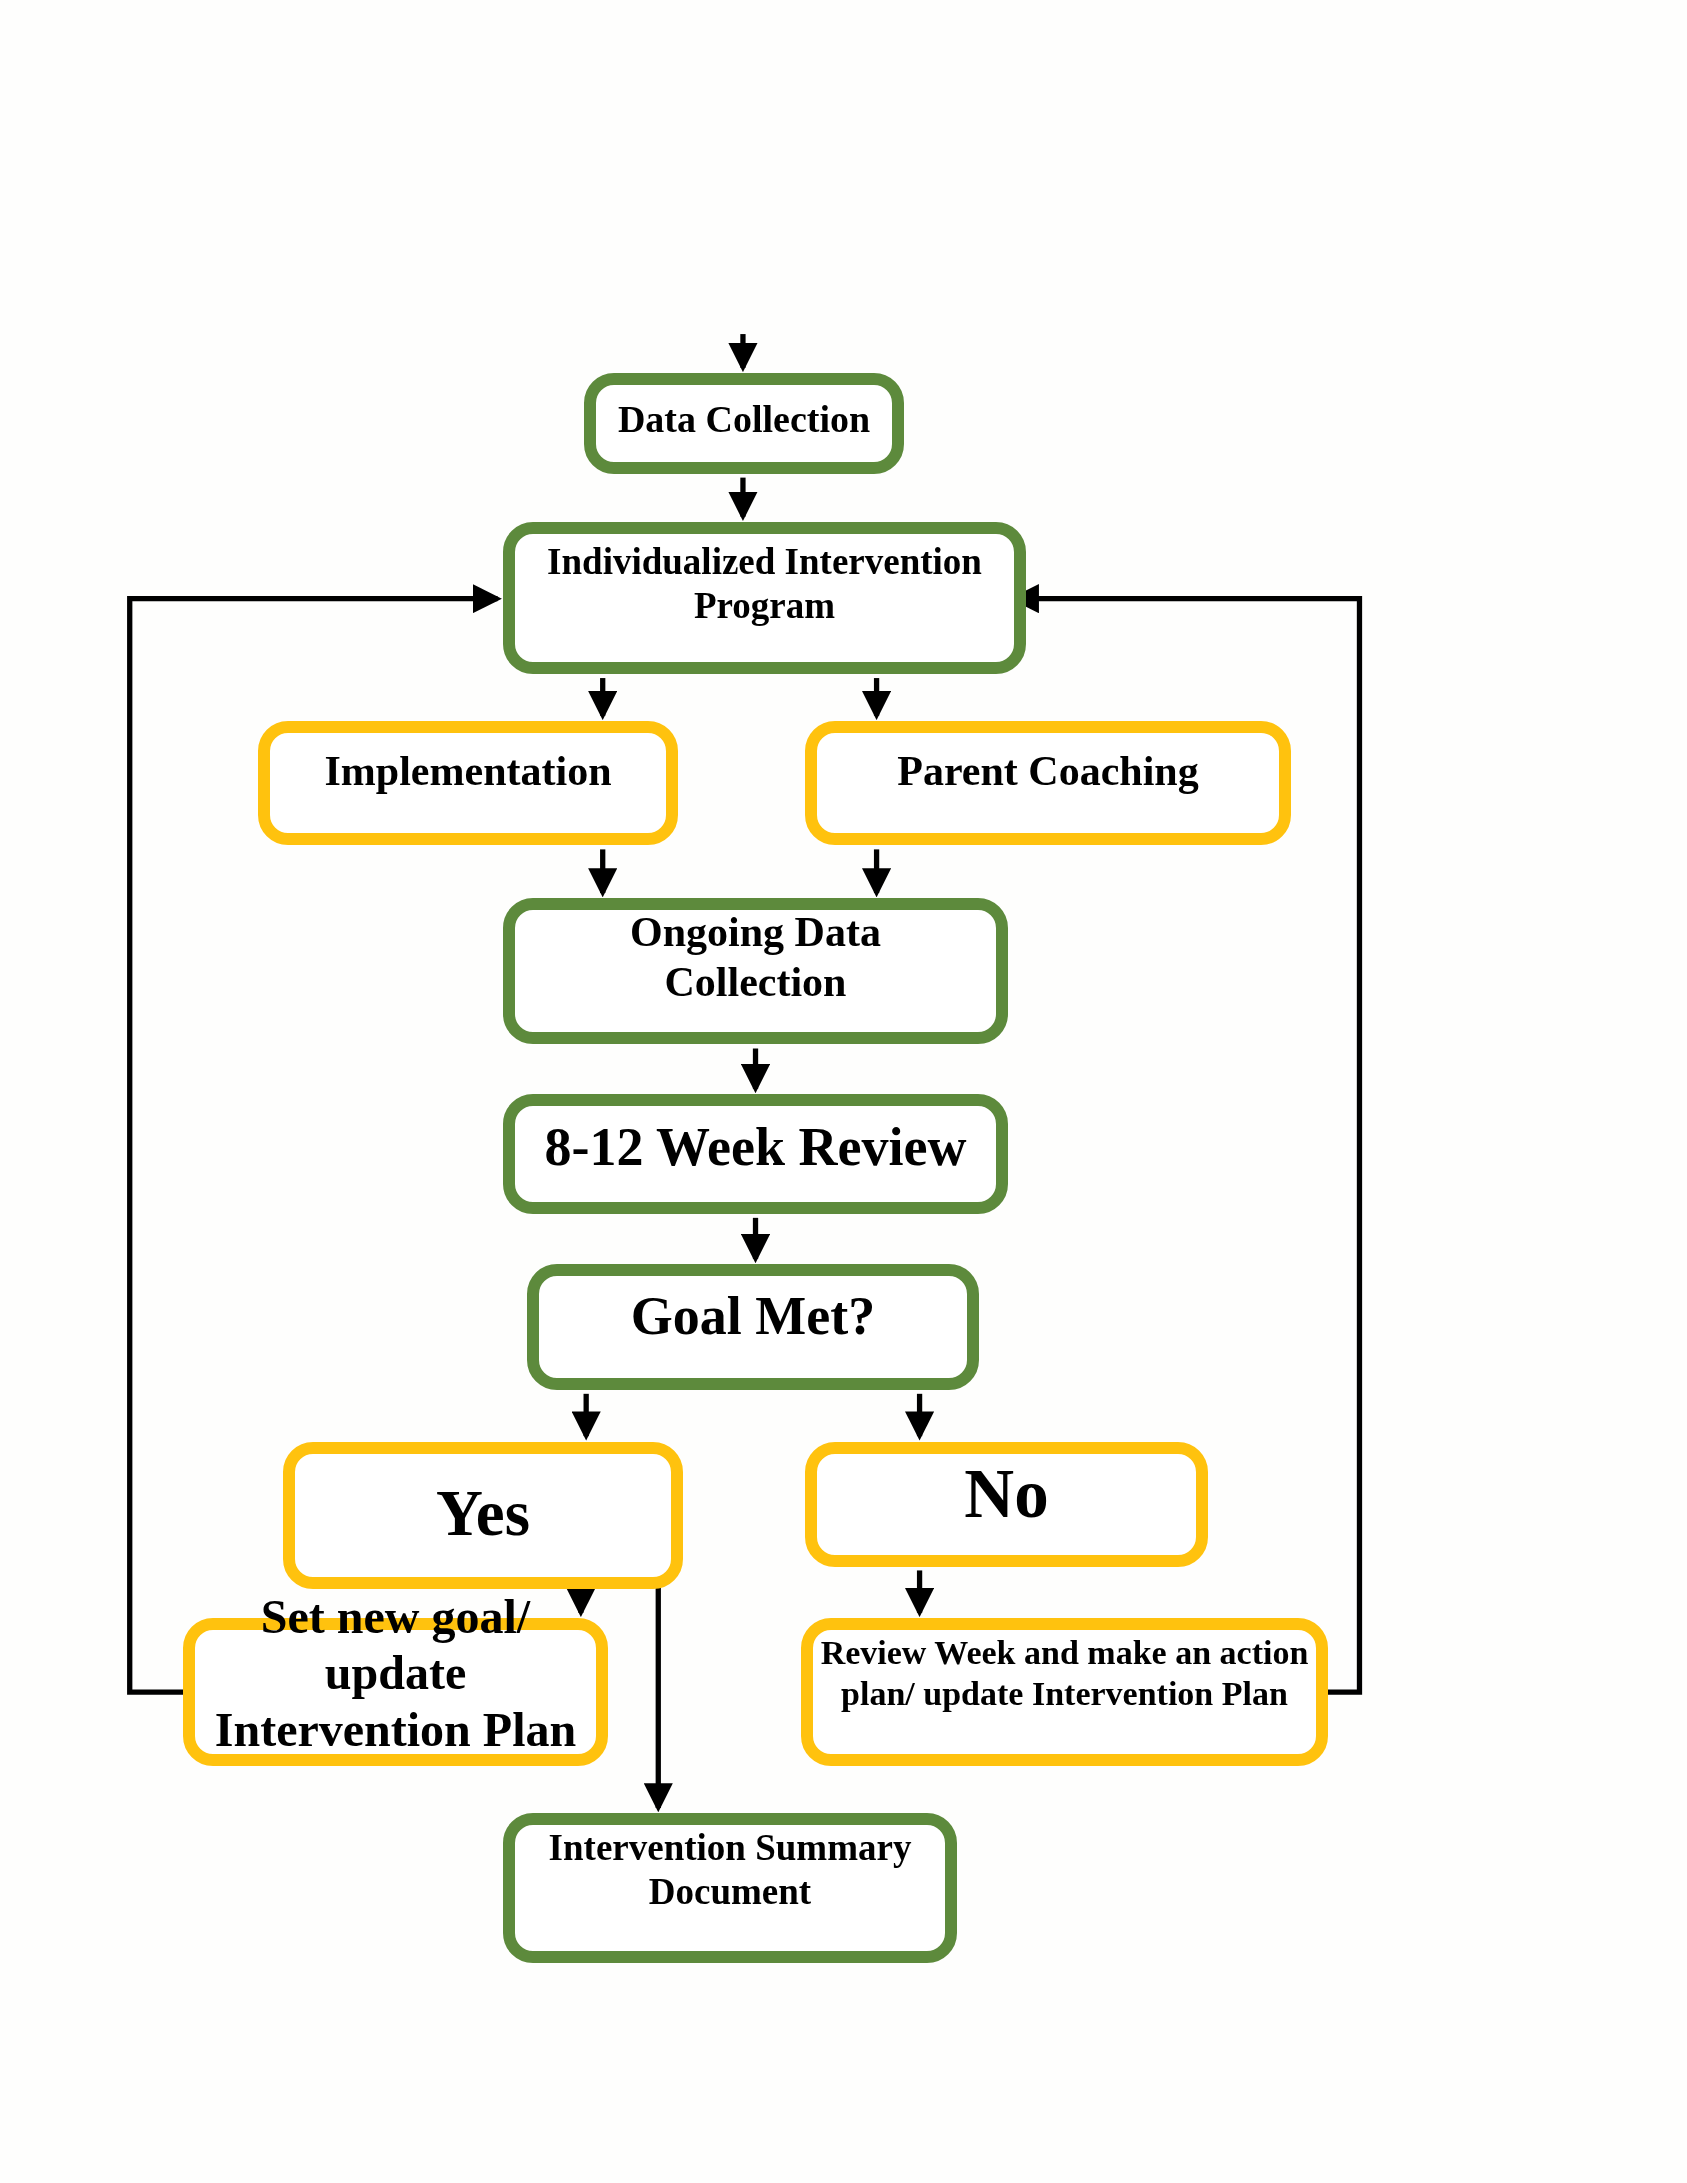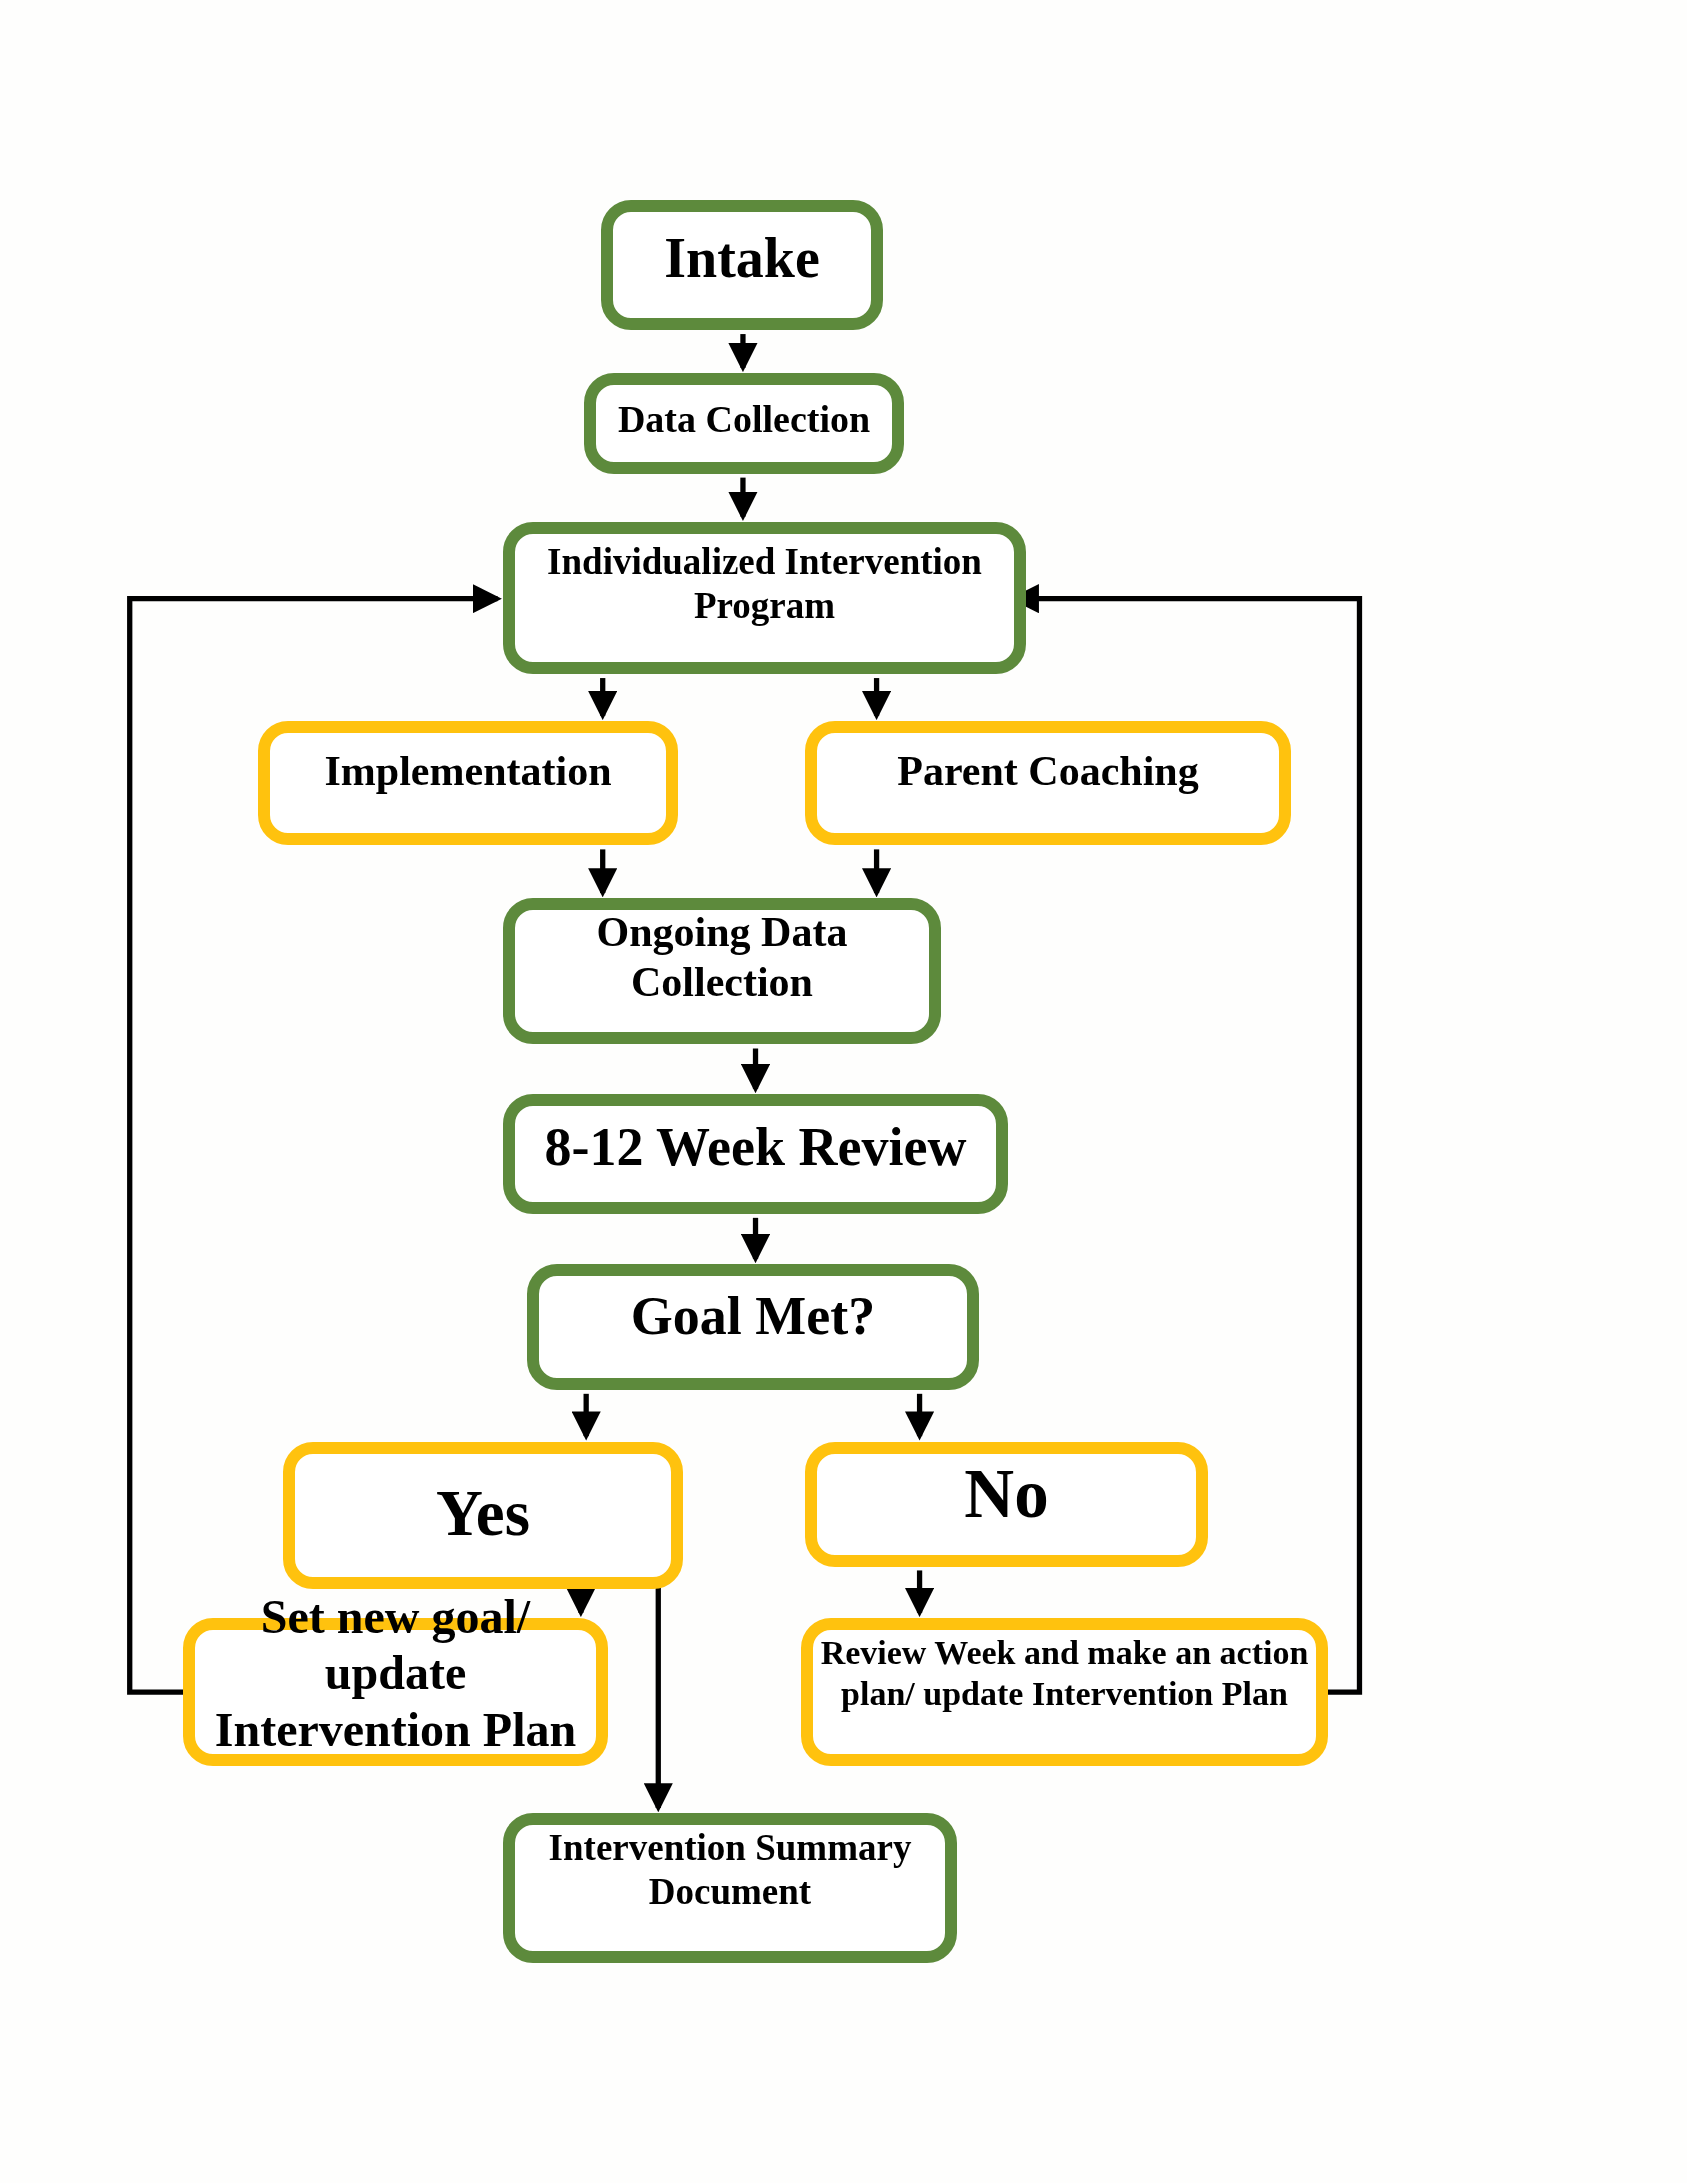--- a/index.html
+++ b/index.html
@@ -31,21 +31,21 @@
     line-height:1.18;
   }
   .box.yellow{border-color:var(--yellow);}
   .lbl{display:block;}
   
   .n0{left:601px;top:200px;width:282px;height:130px;font-size:56px;padding-bottom:14.6px;}
   .n1{left:584px;top:373px;width:320px;height:101px;font-size:38px;padding-bottom:8px;}
   .n2{left:503px;top:522px;width:523px;height:152px;font-size:37px;padding-bottom:29px;}
   .n3{left:258px;top:721px;width:420px;height:124px;font-size:42px;padding-bottom:22.5px;}
   .n4{left:805px;top:721px;width:486px;height:124px;font-size:42px;padding-bottom:22.5px;}
-  .n5{left:503px;top:898px;width:438px;height:146px;font-size:42px;padding-bottom:26.5px;}
+  .n5{left:503px;top:898px;width:505px;height:146px;font-size:42px;padding-bottom:26.5px;}
   .n6{left:503px;top:1094px;width:505px;height:120px;font-size:54px;padding-bottom:12px;}
   .n7{left:527px;top:1264px;width:452px;height:126px;font-size:54px;padding-bottom:21px;}
   .n8{left:283px;top:1442px;width:400px;height:147px;font-size:65px;padding-bottom:4px;}
   .n9{left:805px;top:1442px;width:403px;height:125px;font-size:69px;padding-bottom:20px;}
   .n10{left:183px;top:1618px;width:425px;height:148px;font-size:48px;padding-bottom:37px;}
   .n11{left:801px;top:1618px;width:527px;height:148px;font-size:34px;padding-bottom:37px;}
   .n12{left:503px;top:1813px;width:454px;height:150px;font-size:37px;padding-bottom:37px;}
 </style>
 </head>
 <body>
@@ -69,23 +69,20 @@
     <line class="edge" x1="1142" y1="1841" x2="1142" y2="1903" marker-end="url(#arrowhead)"></line>
     <line class="edge" x1="886" y1="2107" x2="886" y2="2171" marker-end="url(#arrowhead)"></line>
     <line class="edge" x1="1390" y1="2107" x2="1390" y2="2171" marker-end="url(#arrowhead)"></line>
     <line class="edge" x1="878" y1="2374" x2="878" y2="2438" marker-end="url(#arrowhead)"></line>
     <line class="edge" x1="1390" y1="2374" x2="1390" y2="2438" marker-end="url(#arrowhead)"></line>
     <line class="edge" x1="995" y1="2374" x2="995" y2="2733" marker-end="url(#arrowhead)"></line>
     <path class="edge" d="M 277 2558 H 196 V 905 H 752" marker-end="url(#arrowhead)"></path>
     <path class="edge" d="M 2007 2558 H 2055 V 905 H 1533" marker-end="url(#arrowhead)"></path>
   </svg>
 
-  <div class="box n0">
-    <span class="lbl">Intake</span>
-  </div>
 
   <div class="box n1">
     <span class="lbl">Data Collection</span>
   </div>
 
   <div class="box n2">
     <span class="lbl">Individualized Intervention
 Program</span>
   </div>
 

